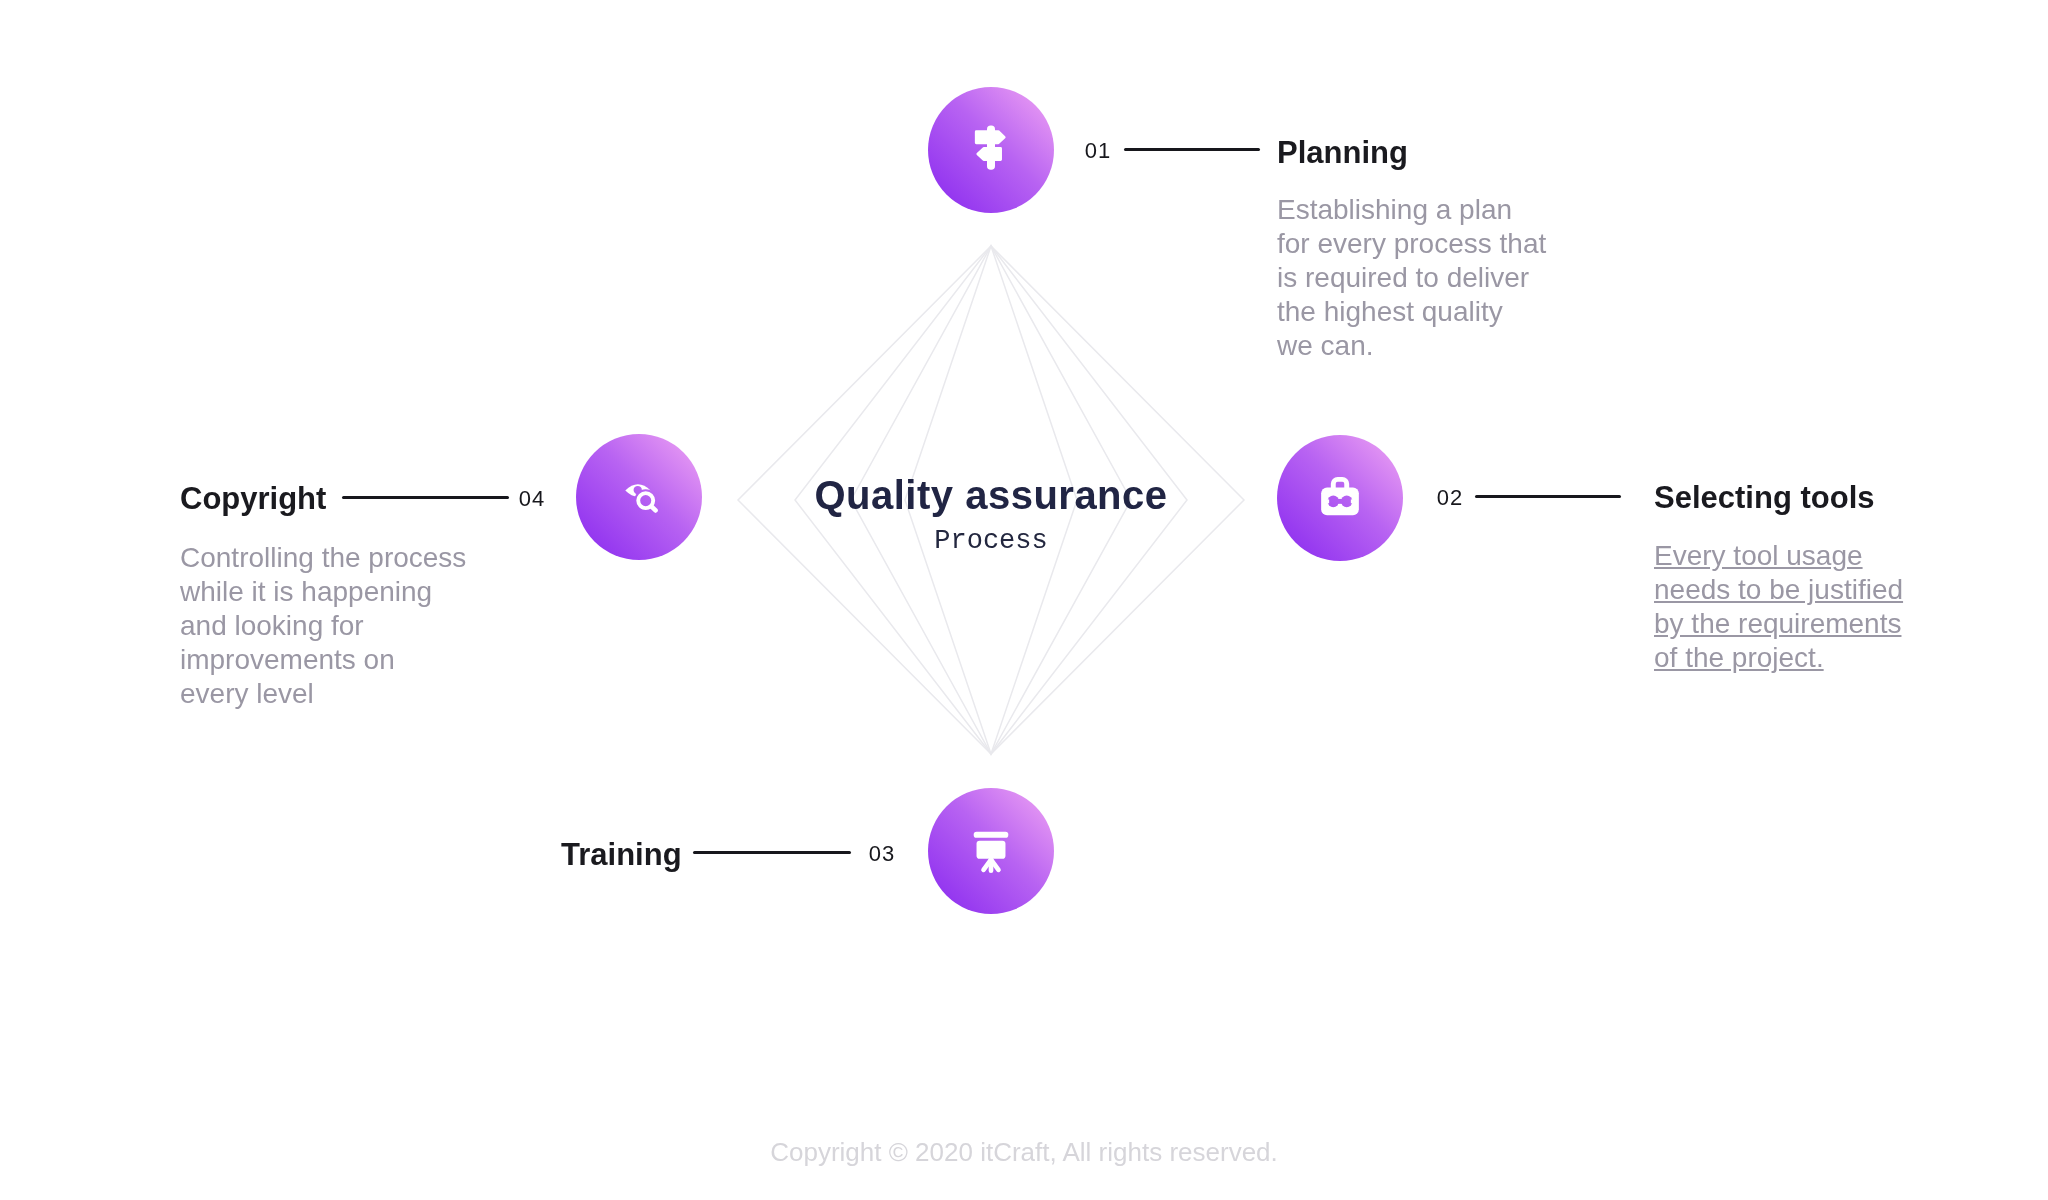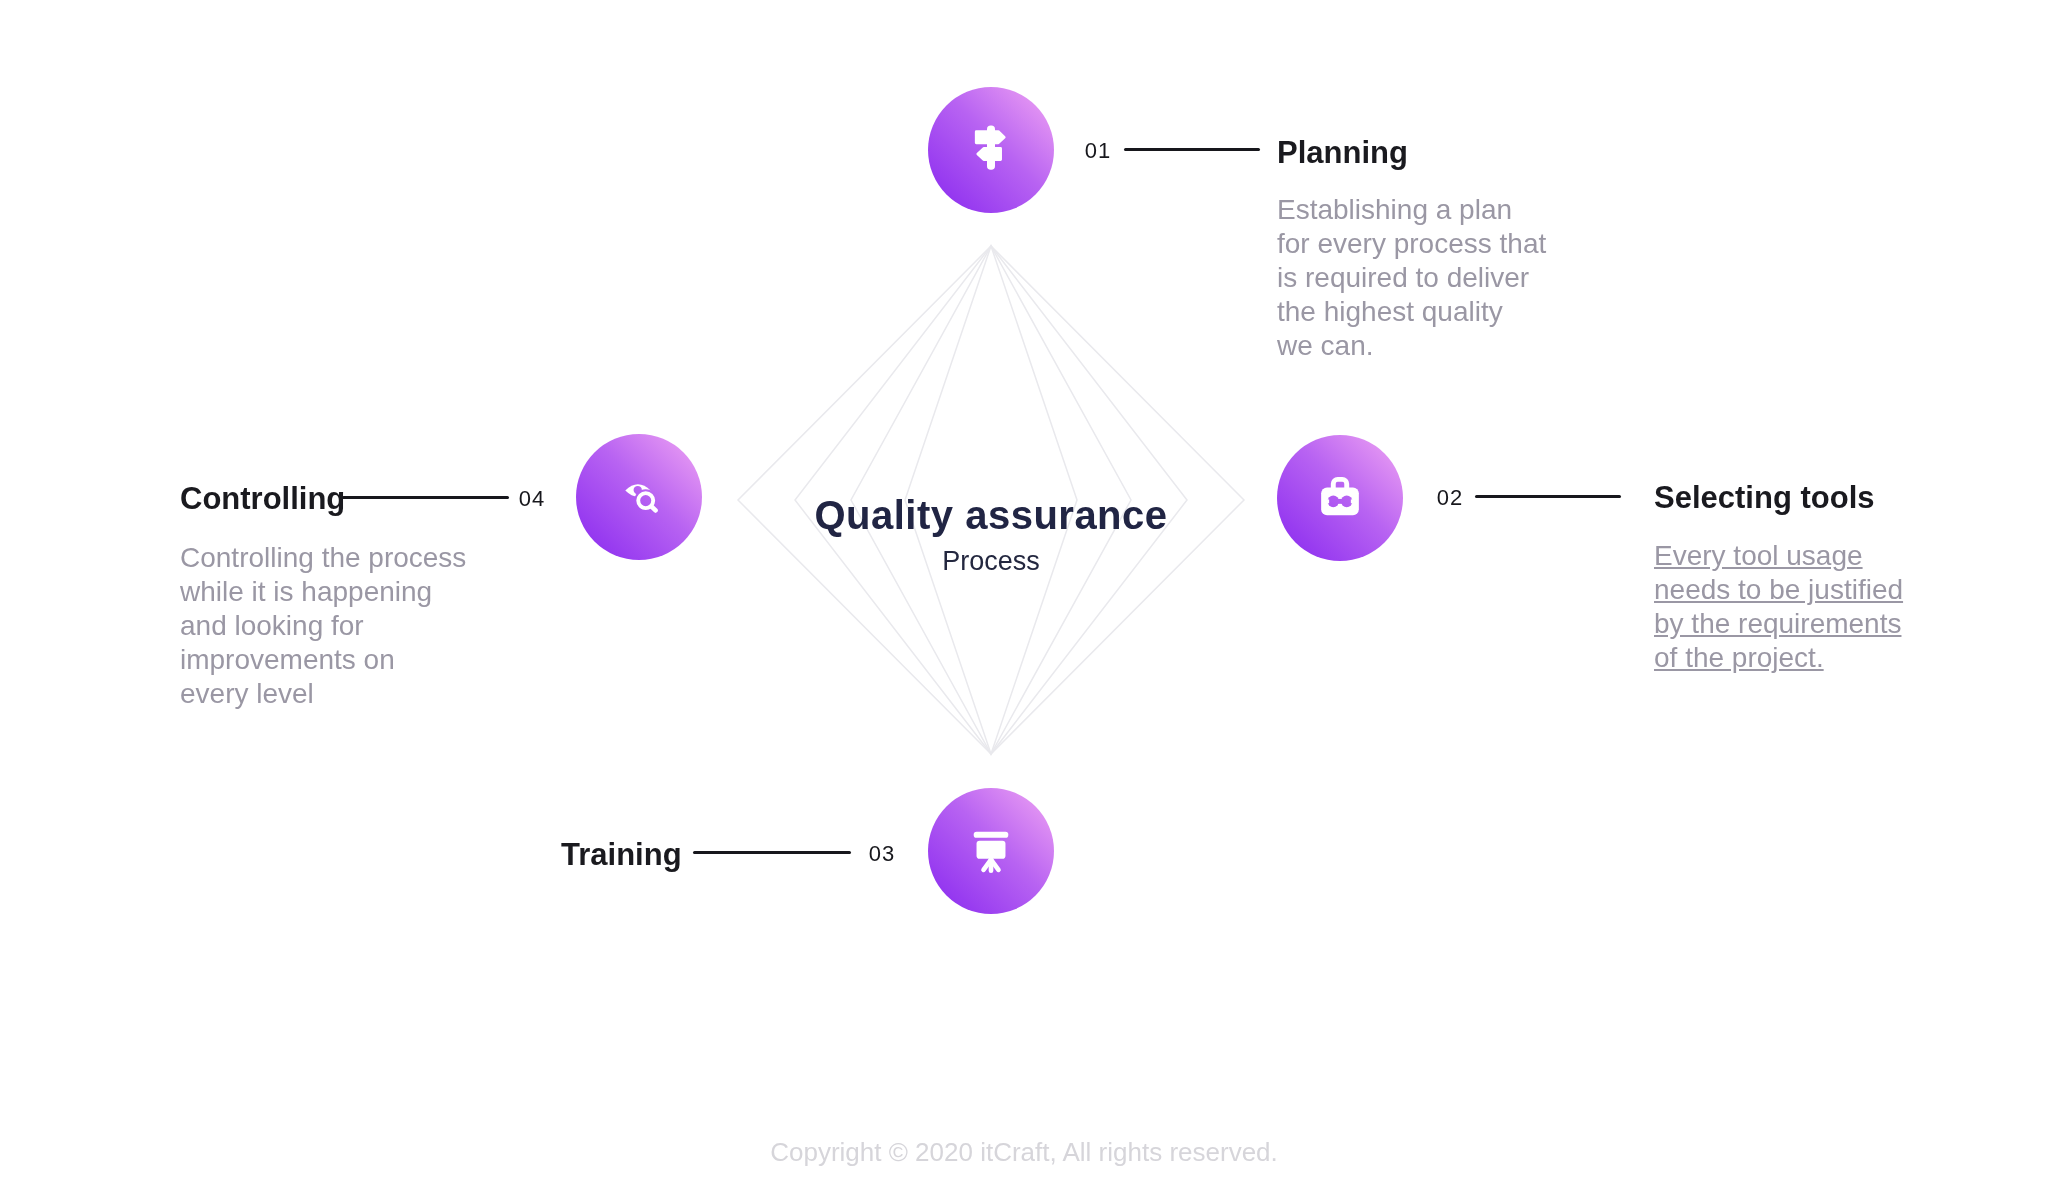--- a/index.html
+++ b/index.html
@@ -7,23 +7,23 @@
     position: relative;
     width: 2048px;
     height: 1200px;
     background: #ffffff;
     overflow: hidden;
     font-family: "Liberation Sans", sans-serif;
   }
   .diamonds { position: absolute; left: 731px; top: 240px; }
   .center-wrap { position: absolute; left: 731px; top: 472px; width: 520px; text-align: center; }
   .center-title {
-    font-size: 40px; font-weight: 700; color: #212544; letter-spacing: 0.5px; line-height: 46px; margin-top: 20px;
+    font-size: 40px; font-weight: 700; color: #212544; letter-spacing: 0.5px; line-height: 46px;
   }
-  .center-sub { font-size: 27px; font-weight: 400; color: #23273f; margin-top: 8px; line-height: 30px; }
+  .center-sub { font-size: 27px; font-weight: 400; color: #23273f; margin-top: 8px; line-height: 30px; font-family: Liberation Mono, monospace; }
 
   .circle {
     position: absolute; width: 126px; height: 126px; border-radius: 50%;
     background: linear-gradient(45deg, #8727ef 0%, #b863f2 55%, #f2a6f3 100%);
     display: flex; align-items: center; justify-content: center;
   }
   .circle svg { width: 62px; height: 62px; display: block; }
 
   .num {
     position: absolute; width: 40px; text-align: center;
@@ -161,21 +161,21 @@
           <circle cx="14.6" cy="13.4" r="4.4" fill="black"></circle>
           <circle cx="14.6" cy="13.4" r="2.9" fill="none" stroke="white" stroke-width="1.5"></circle>
           <line x1="16.9" y1="15.7" x2="18.4" y2="17.2" stroke="white" stroke-width="1.8" stroke-linecap="round"></line>
         </mask>
       </defs>
       <rect width="24" height="24" fill="#ffffff" mask="url(#eyemask)"></rect>
     </svg>
   </div>
   <div class="num n4">04</div>
   <div class="connector l4"></div>
-  <div class="step-title t4">Controlling</div>
+  <div class="step-title t4">Copyright</div>
   <div class="step-desc d4">Controlling the process
 while it is happening
 and looking for
 improvements on
 every level</div>
 
   <div class="footer">Copyright © 2020 itCraft, All rights reserved.</div>
 
 </div>
 

